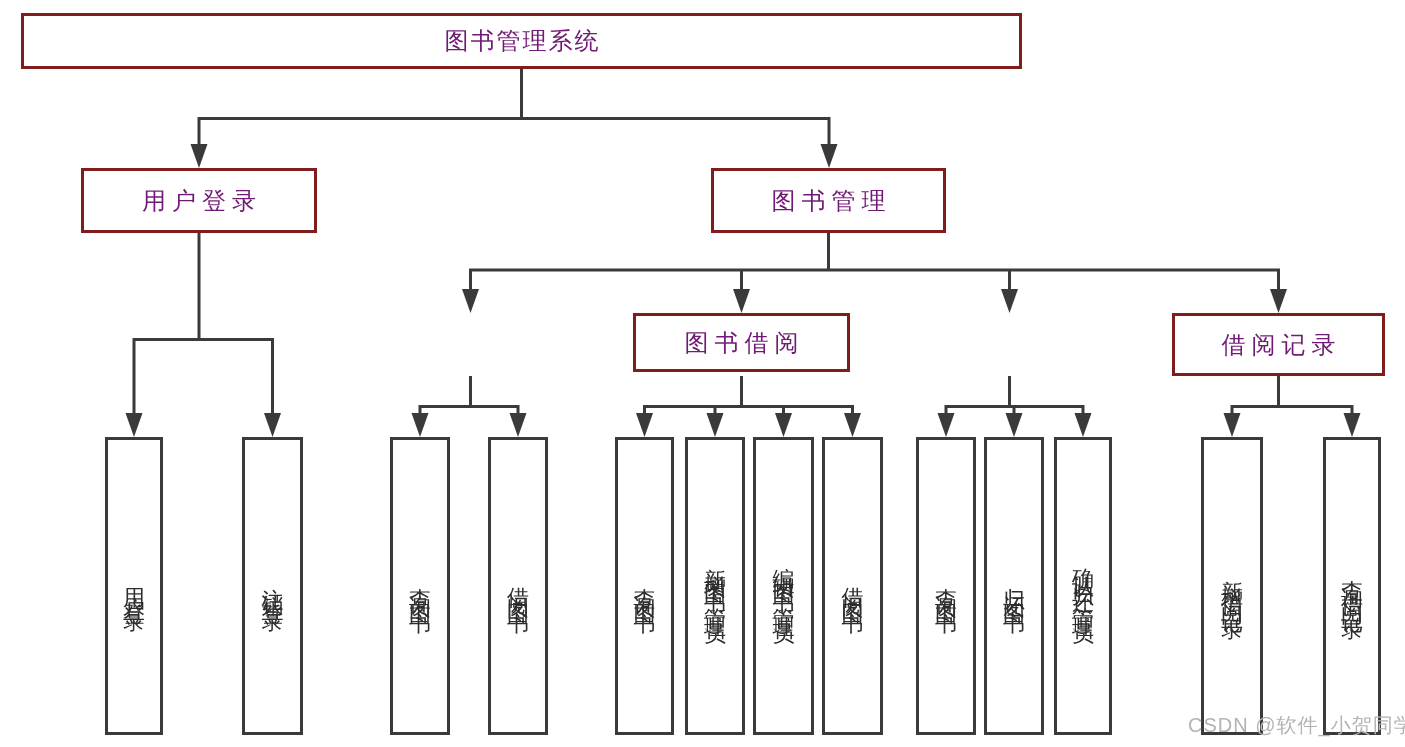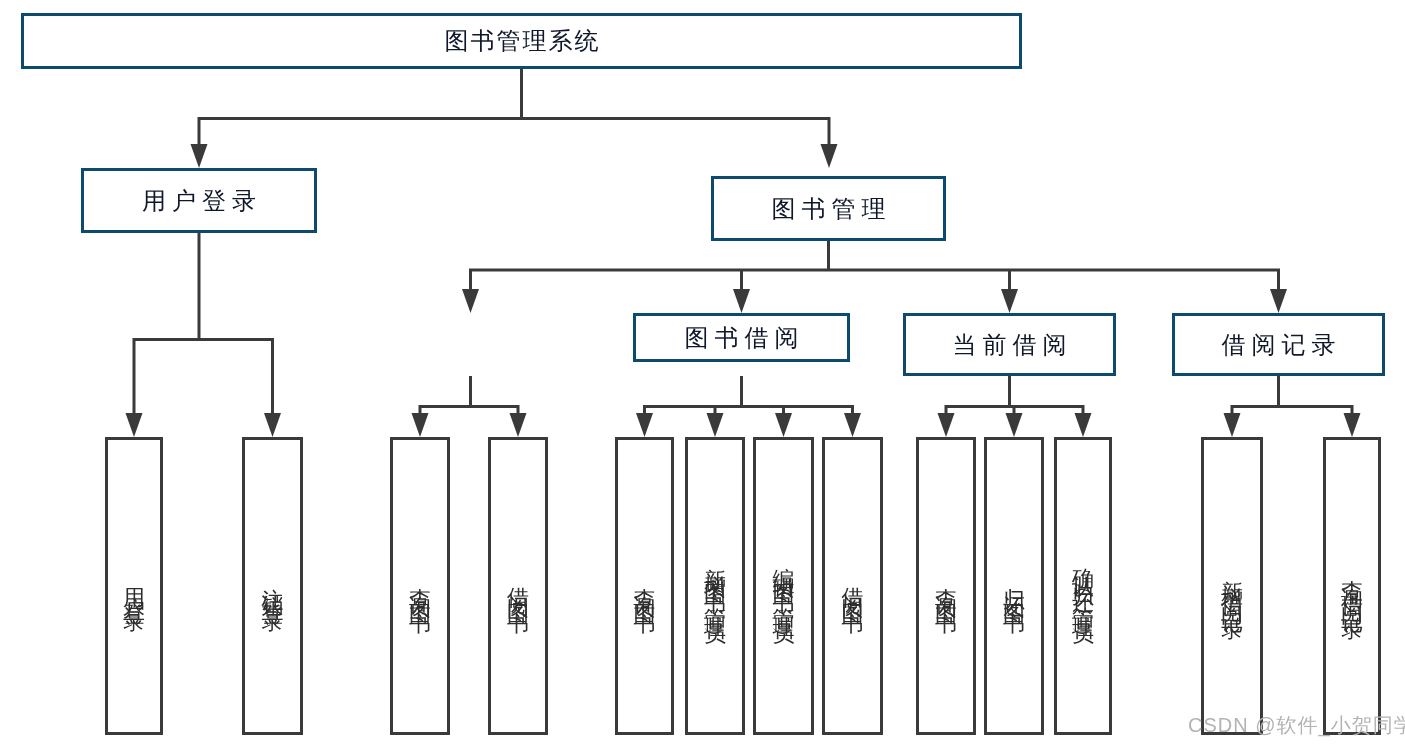--- a/index.html
+++ b/index.html
@@ -17,28 +17,28 @@
   }
   #wires {
     position: absolute;
     left: 0;
     top: 0;
   }
   .node {
     position: absolute;
     box-sizing: border-box;
     background: #ffffff;
-    border: 3px solid #0c4a6e;
+    border: 3px solid #7f1d1d;
     display: flex;
     align-items: center;
     justify-content: center;
     font-size: 24px;
     letter-spacing: 6px;
     text-indent: 6px;
-    color: #0f172a;
+    color: #701a75;
     white-space: nowrap;
   }
   .node.root {
     font-size: 24px;
     letter-spacing: 2px;
     text-indent: 2px;
   }
   .vnode {
     position: absolute;
     box-sizing: border-box;
@@ -109,24 +109,23 @@
       <polygon points="1005.5,413 1022.5,413 1014,437"></polygon>
       <polygon points="1074.5,413 1091.5,413 1083,437"></polygon>
       <polygon points="1223.5,413 1240.5,413 1232,437"></polygon>
       <polygon points="1343.5,413 1360.5,413 1352,437"></polygon>
     </g>
   </svg>
 
   <div class="node root" style="left:21px; top:13px; width:1001px; height:56px;">图书管理系统</div>
 
   <div class="node" style="left:81px; top:168px; width:236px; height:65px;">用户登录</div>
-  <div class="node" style="left:711px; top:176px; width:235px; height:65px;">图书管理</div>
+  <div class="node" style="left:711px; top:168px; width:235px; height:65px;">图书管理</div>
 
-  <div class="node" style="left:633px; top:313px; width:217px; height:49px;">图书借阅</div>
-  <div class="node" style="left:903px; top:313px; width:213px; height:63px;">当前借阅</div>
+  <div class="node" style="left:633px; top:313px; width:217px; height:59px;">图书借阅</div>
   <div class="node" style="left:1172px; top:313px; width:213px; height:63px;">借阅记录</div>
 
   <div class="vnode" style="left:105px; top:437px; width:58px; height:298px;">用户登录</div>
   <div class="vnode" style="left:242px; top:437px; width:61px; height:298px;">注销登录</div>
 
   <div class="vnode" style="left:390px; top:437px; width:60px; height:298px;">查询图书</div>
   <div class="vnode" style="left:488px; top:437px; width:60px; height:298px;">借阅图书</div>
 
   <div class="vnode" style="left:615px; top:437px; width:59px; height:298px;">查询图书</div>
   <div class="vnode" style="left:685px; top:437px; width:60px; height:298px;">新增图书（管理员）</div>

